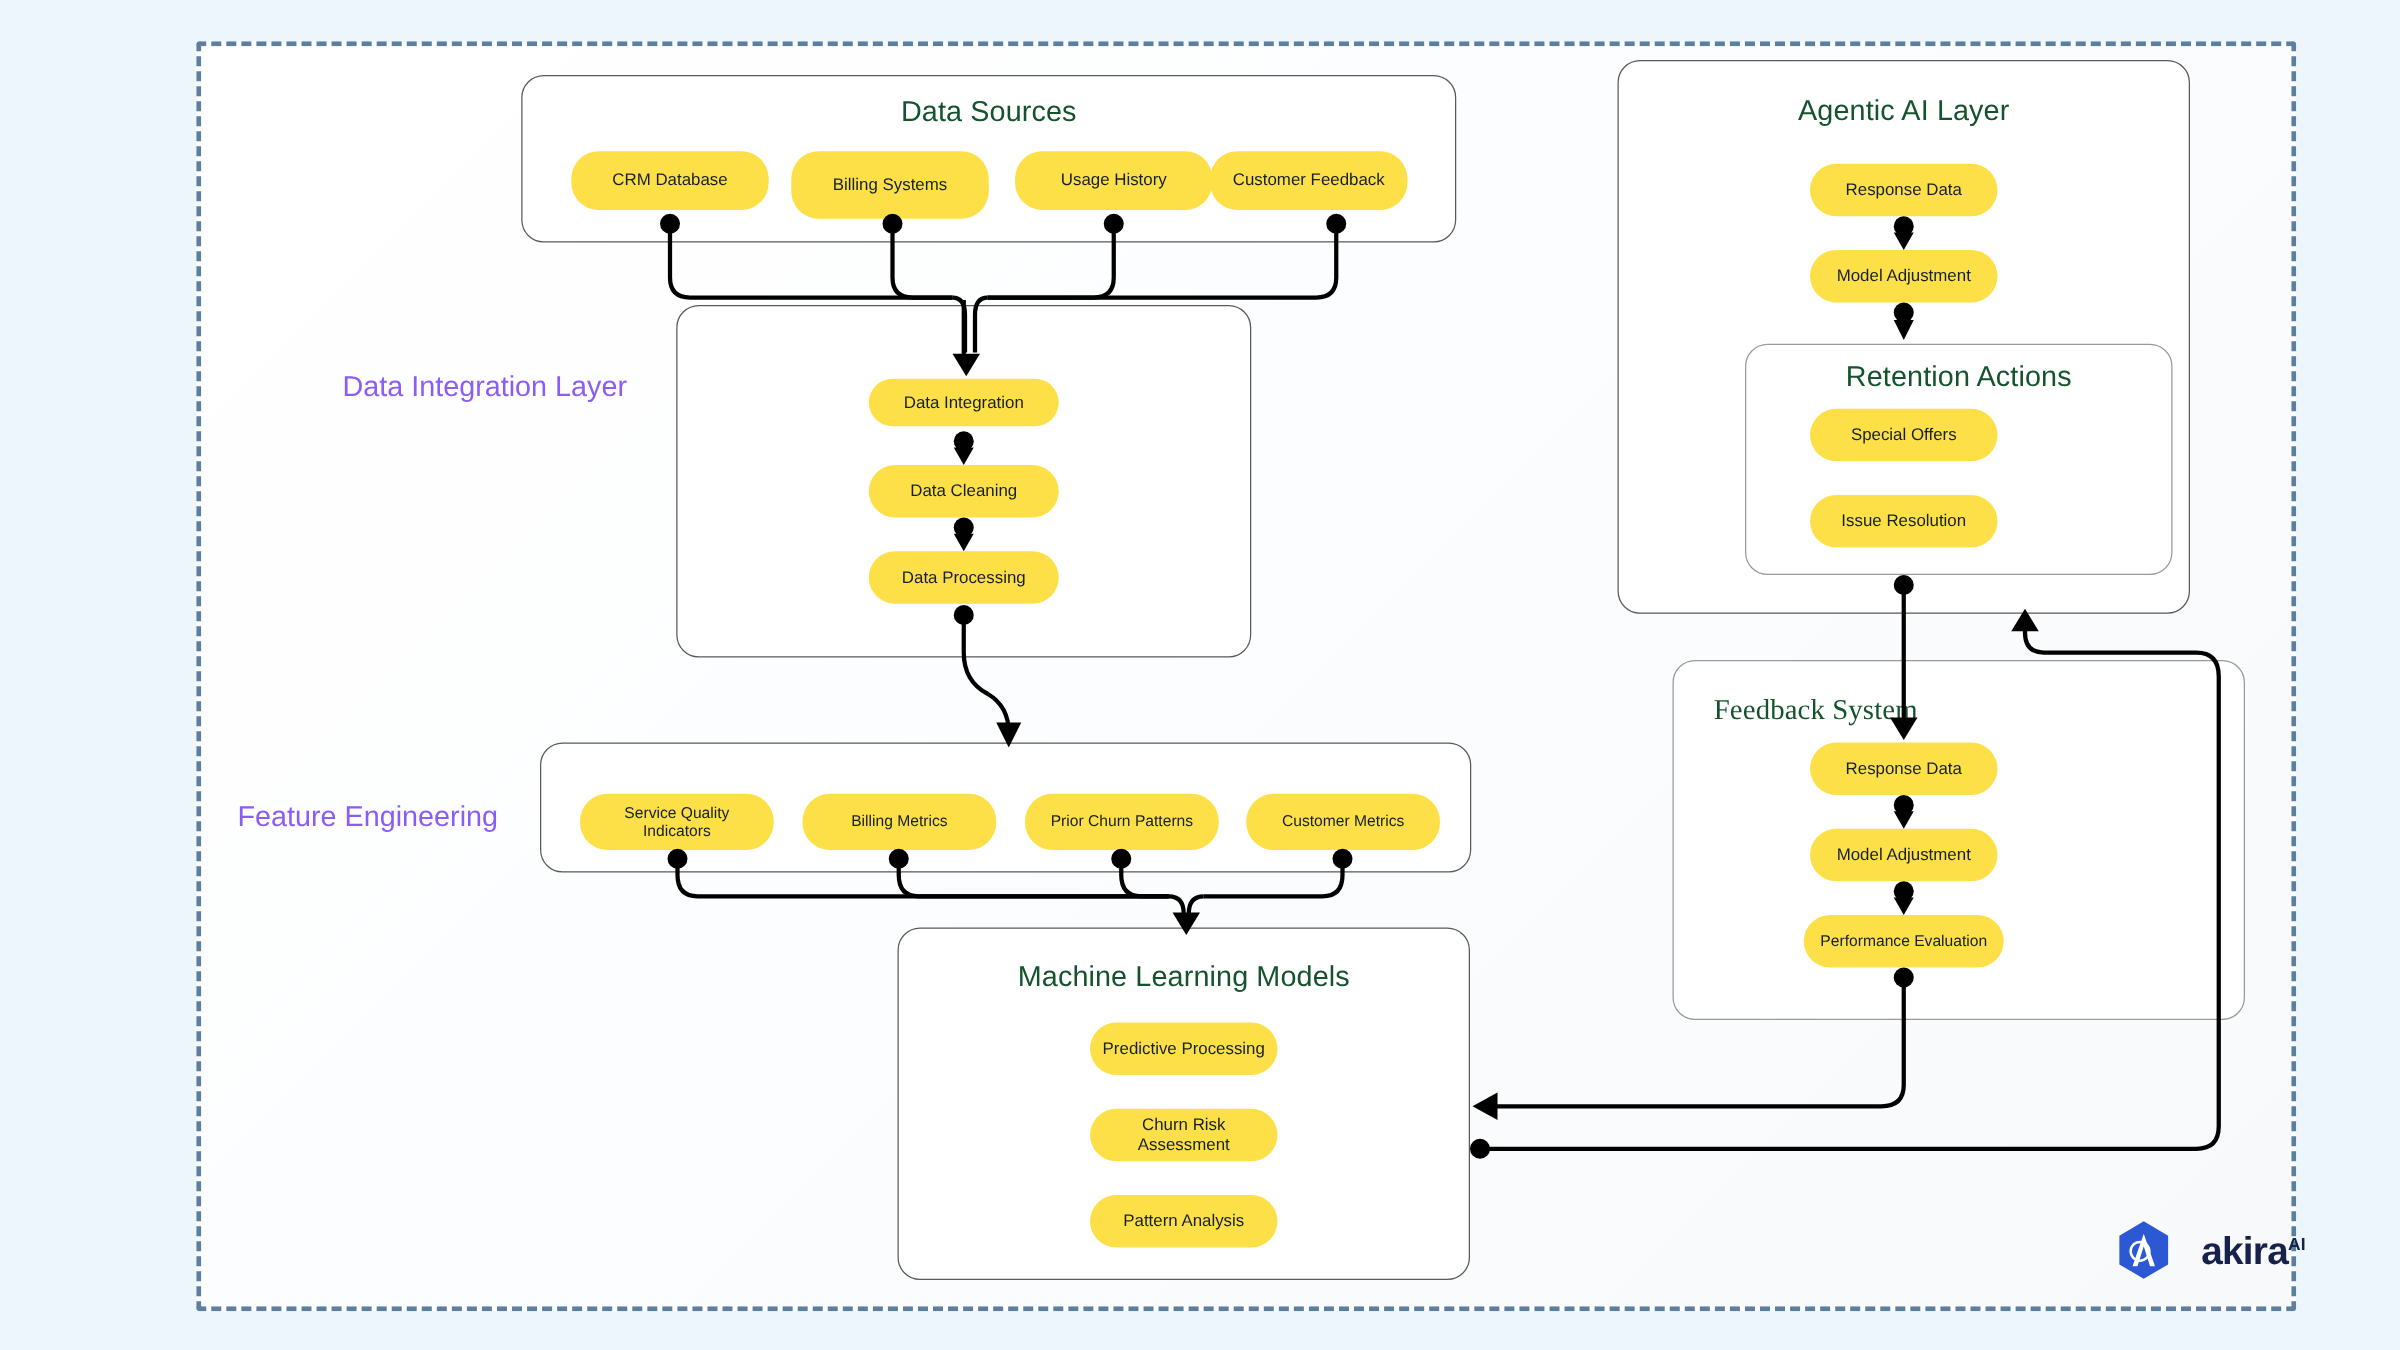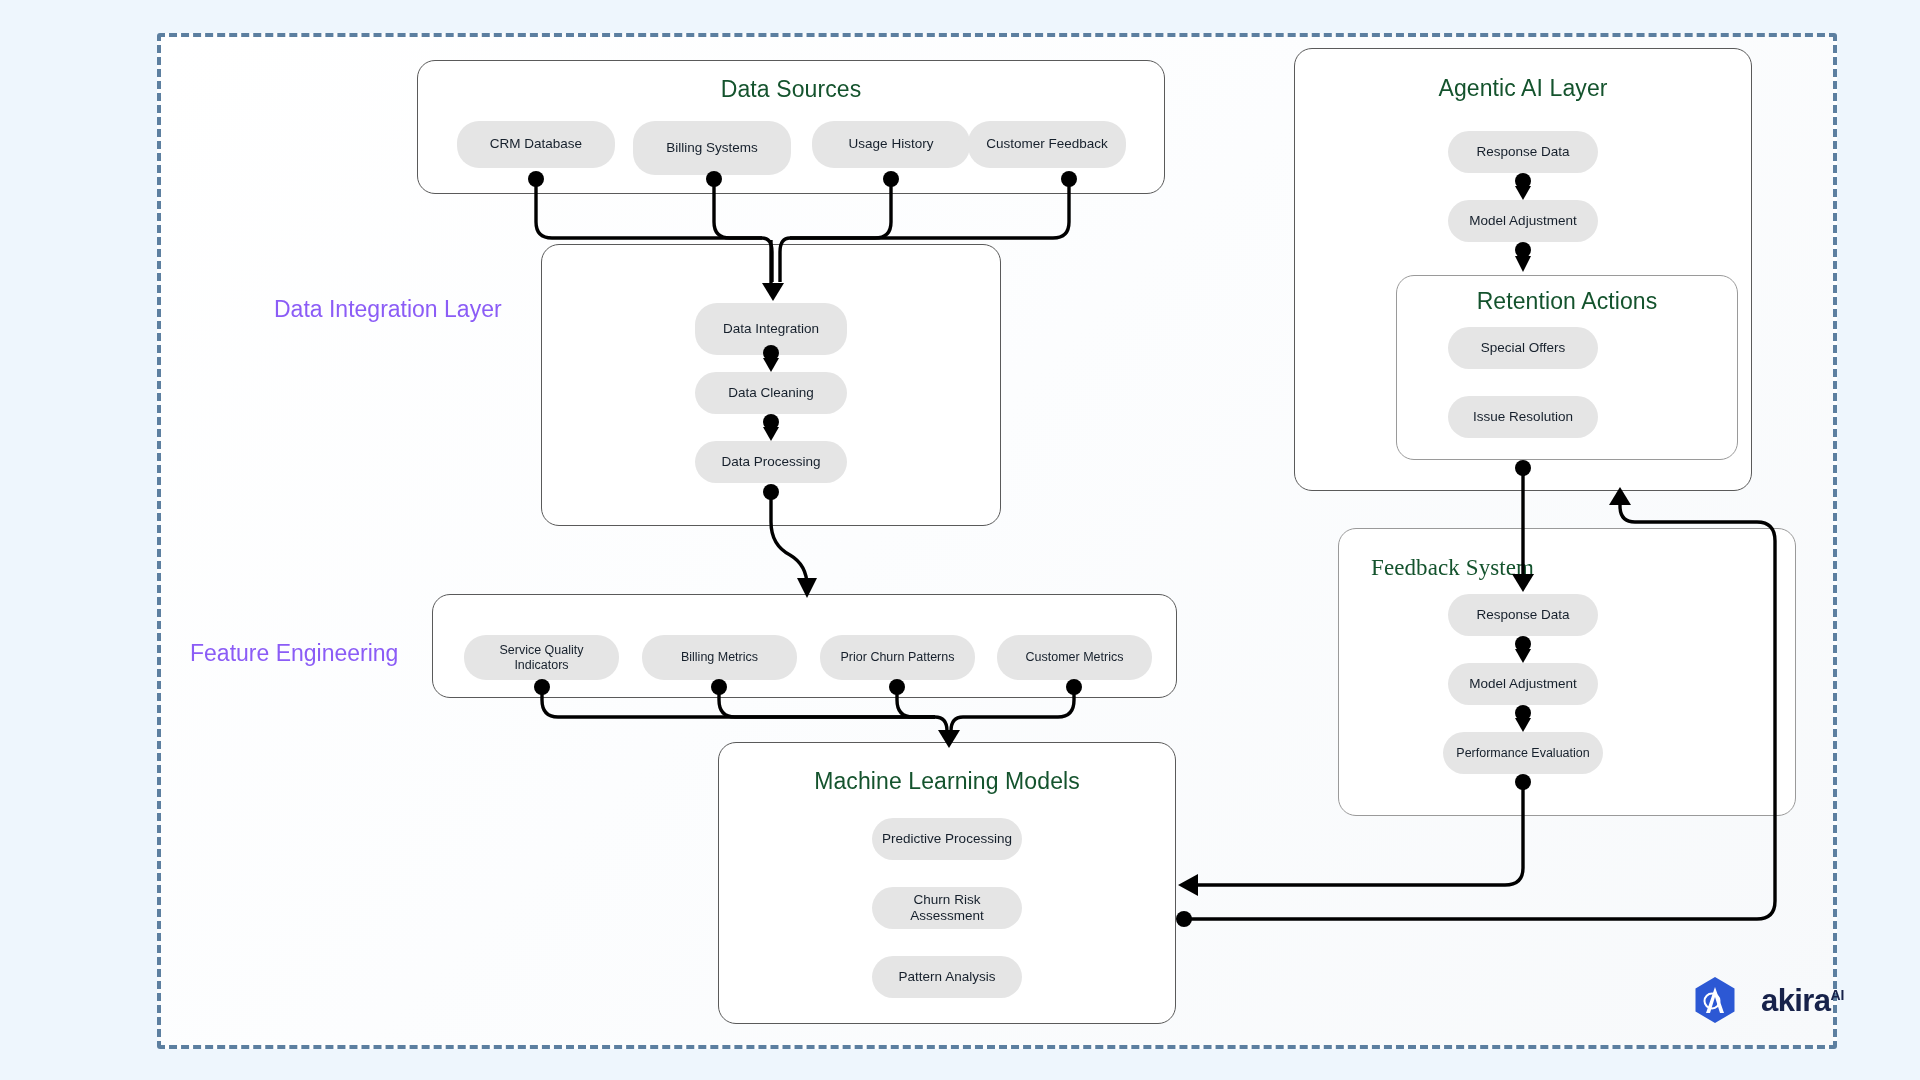--- a/index.html
+++ b/index.html
@@ -49,21 +49,21 @@
   }
   .group-title.left {
     text-align: left;
     left: 32px;
     right: auto;
     font-family: Liberation Serif, serif;
   }
   
   .pill {
     position: absolute;
-    background: #e5e5e5;
+    background: #fde047;
     border-radius: 22px;
     color: #16202c;
     font-size: 13.5px;
     display: flex;
     align-items: center;
     justify-content: center;
     text-align: center;
     line-height: 1.2;
     box-sizing: border-box;
     padding: 0 8px;
@@ -126,21 +126,21 @@
 
   <div class="group" style="left:417px; top:60px; width:748px; height:134px;">
     <div class="group-title" style="top:15px;">Data Sources</div>
   </div>
   <div class="pill" style="left:457px; top:121px; width:158px; height:47px;">CRM Database</div>
   <div class="pill" style="left:633px; top:121px; width:158px; height:54px;">Billing Systems</div>
   <div class="pill" style="left:812px; top:121px; width:158px; height:47px;">Usage History</div>
   <div class="pill" style="left:968px; top:121px; width:158px; height:47px;">Customer Feedback</div>
 
   <div class="group" style="left:541px; top:244px; width:460px; height:282px;"></div>
-  <div class="pill" style="left:695px; top:303px; width:152px; height:52px;">Data Integration</div>
+  <div class="pill" style="left:695px; top:303px; width:152px; height:38px;">Data Integration</div>
   <div class="pill" style="left:695px; top:372px; width:152px; height:42px;">Data Cleaning</div>
   <div class="pill" style="left:695px; top:441px; width:152px; height:42px;">Data Processing</div>
 
   <div class="group" style="left:432px; top:594px; width:745px; height:104px;"></div>
   <div class="pill sm" style="left:464px; top:635px; width:155px; height:45px;">Service Quality Indicators</div>
   <div class="pill sm" style="left:642px; top:635px; width:155px; height:45px;">Billing Metrics</div>
   <div class="pill sm" style="left:820px; top:635px; width:155px; height:45px;text-align:center;">Prior Churn Patterns</div>
   <div class="pill sm" style="left:997px; top:635px; width:155px; height:45px;">Customer Metrics</div>
 
   <div class="group" style="left:718px; top:742px; width:458px; height:282px;">

